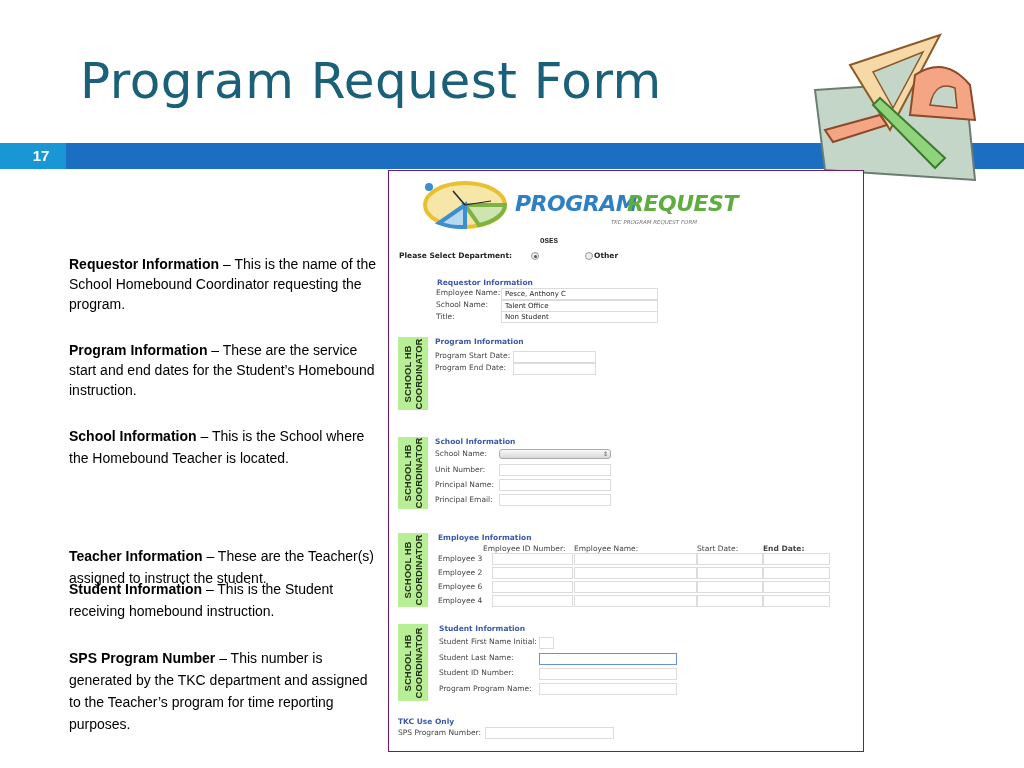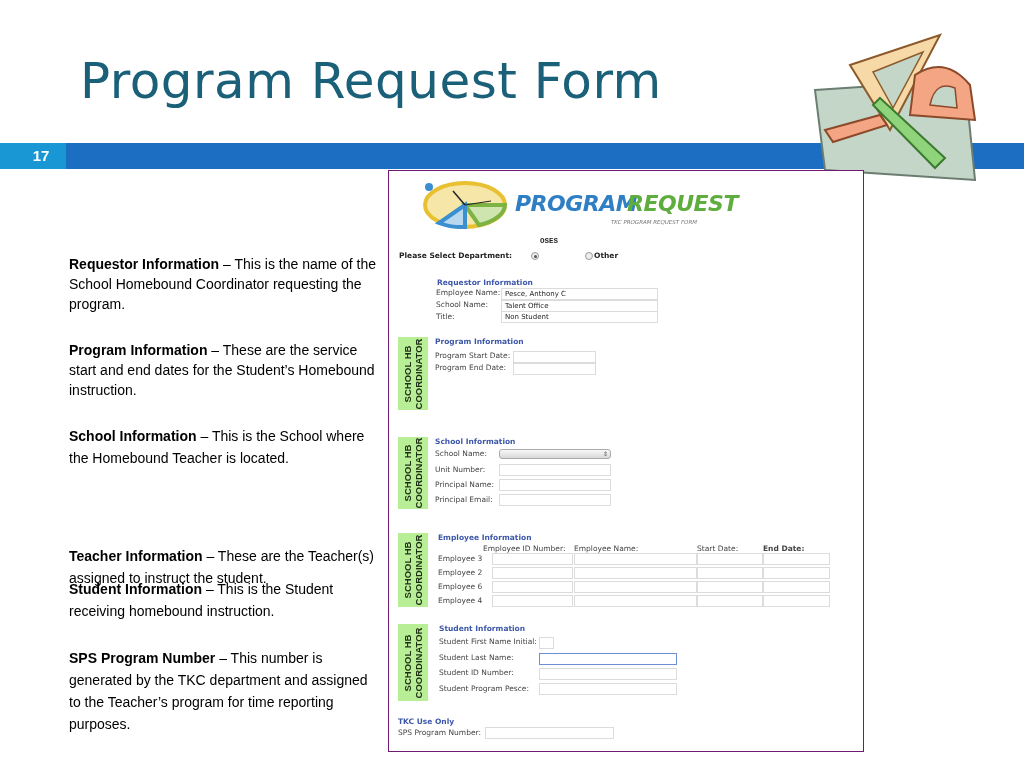--- a/index.html
+++ b/index.html
@@ -162,19 +162,19 @@
         <span style="position:static;transform:none;display:block;">COORDINATOR</span>
       </span>
     </div>
   <div class="sec" style="left:50px;top:453px;">Student Information</div>
   <div class="lbl" style="left:50px;top:466px;text-align:center;">Student First Name Initial:</div>
   <div class="inp" style="left:150px;top:466px;width:10px;"></div>
   <div class="lbl" style="left:50px;top:482px;">Student Last Name:</div>
   <div class="inp focus" style="left:150px;top:482px;width:133px;"></div>
   <div class="lbl" style="left:50px;top:497px;">Student ID Number:</div>
   <div class="inp" style="left:150px;top:497px;width:133px;"></div>
-  <div class="lbl" style="left:50px;top:513px;">Student Program Pesce:</div>
+  <div class="lbl" style="left:50px;top:513px;">Program Program Name:</div>
   <div class="inp" style="left:150px;top:512px;width:133px;"></div>
 
   <div class="sec" style="left:9px;top:546px;">TKC Use Only</div>
   <div class="lbl" style="left:9px;top:557px;">SPS Program Number:</div>
   <div class="inp" style="left:96px;top:556px;width:124px;"></div>
 </div>
 
 </body></html>

